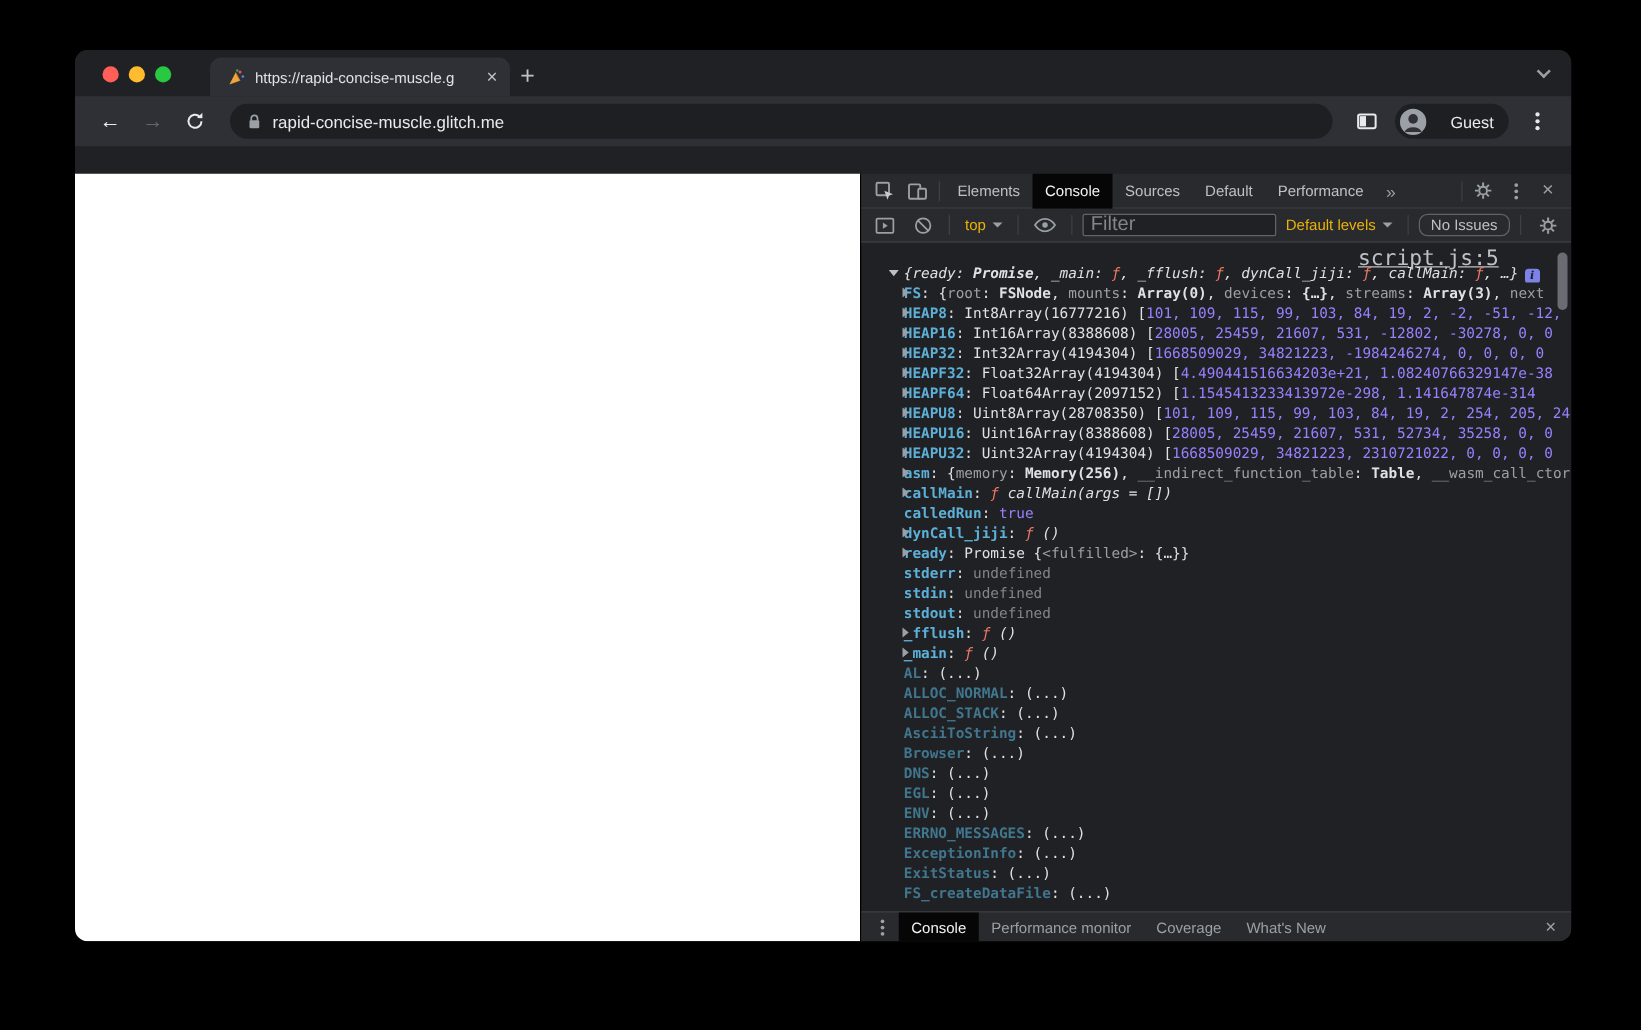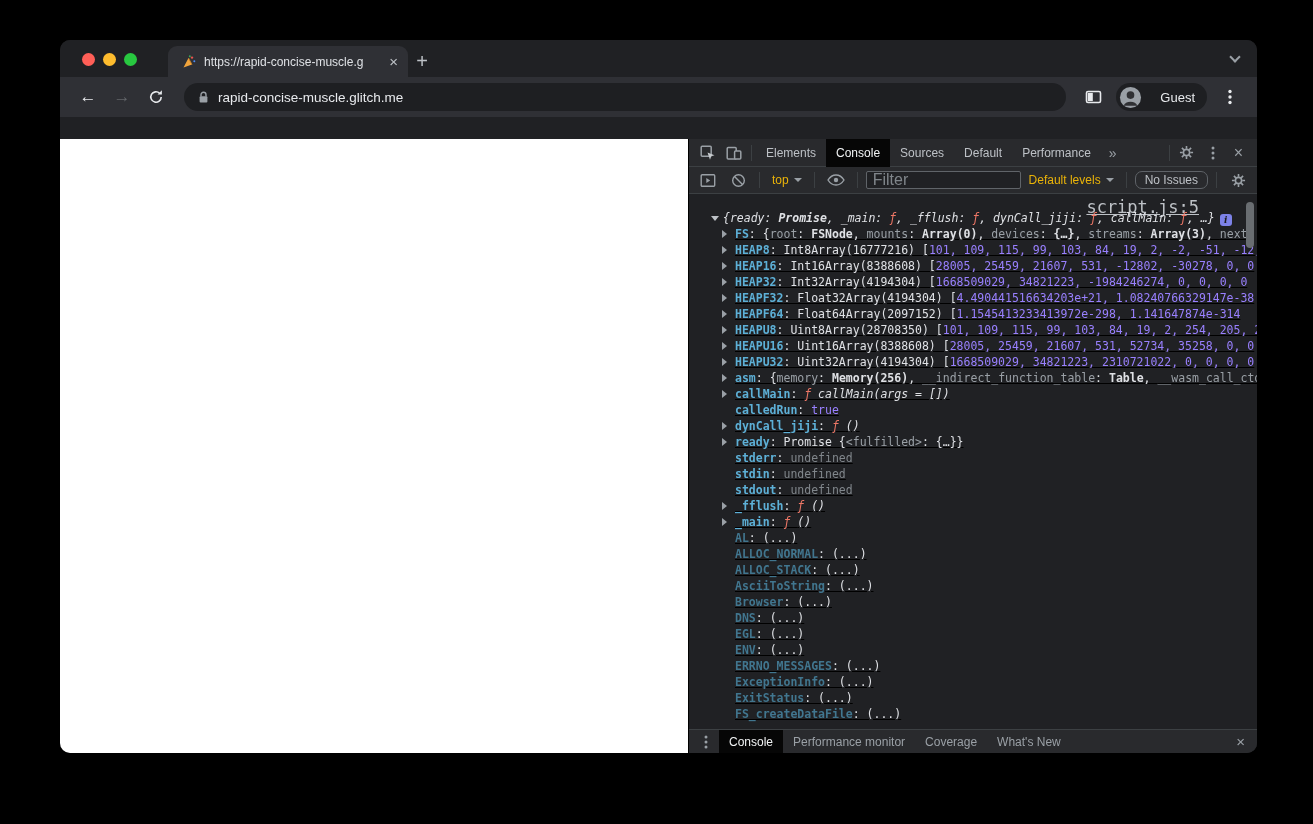--- a/index.html
+++ b/index.html
@@ -74,21 +74,21 @@
                color:#bdc1c6; font-size:12px; display:flex; align-items:center;
                padding:0 9px; background:none; white-space:nowrap; }
 
   .con-body { flex:1; position:relative; overflow:hidden;
               font-family:"DejaVu Sans Mono", monospace; font-size:11.5px; }
   .src-link { position:absolute; top:3px; right:58px; color:#bdc1c6;
               text-decoration:underline; font-size:17px; }
   .rows { padding-top:16px; }
   .crow { position:relative; height:16px; line-height:16px; white-space:pre;
           overflow:hidden; padding-left:34px; }
-  .crow.indent1 { padding-left:46px;text-decoration:underline; }
+  .crow.indent1 { padding-left:34px; }
   .tri { position:absolute; top:4px; left:22px; width:0; height:0; }
   .indent1 .tri { left:33px; }
   .tri.down { border-left:4px solid transparent; border-right:4px solid transparent;
               border-top:5px solid #bdc1c6; top:6px; }
   .tri.right { border-top:4px solid transparent; border-bottom:4px solid transparent;
                border-left:5px solid #9aa0a6; }
   .c-n  { color:#5db0d7; font-weight:bold; }
   .c-g  { color:#41768f; font-weight:bold; }
   .c-p  { color:#dfe1e5; }
   .c-i  { color:#dfe1e5; font-style:italic; }

